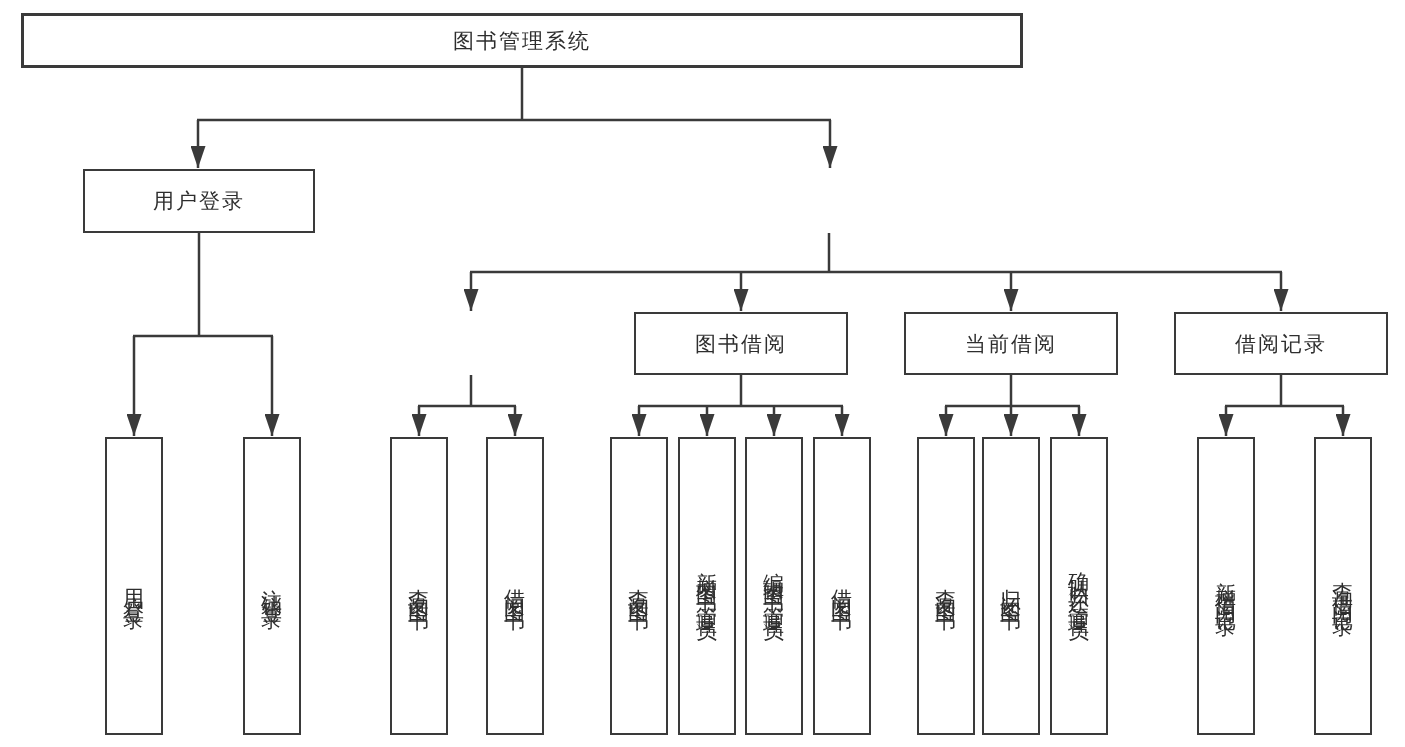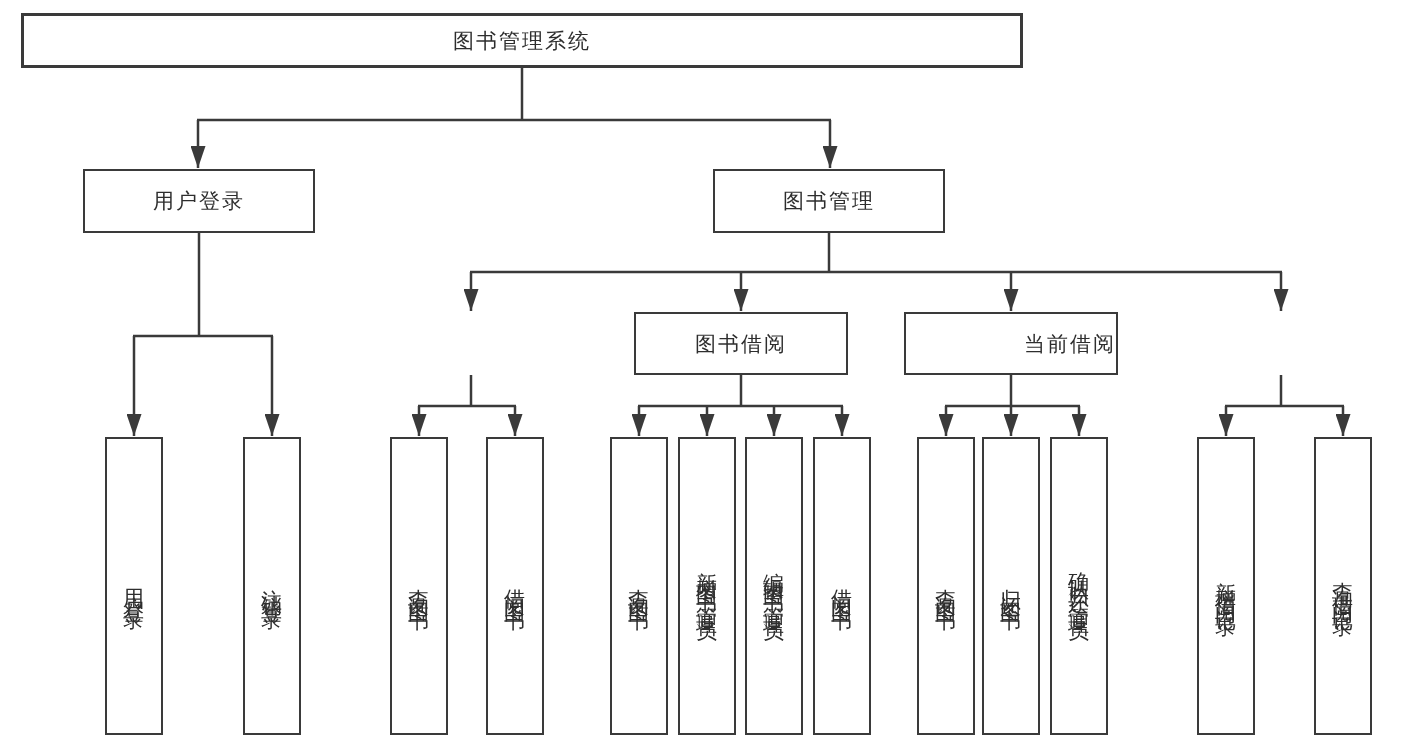--- a/index.html
+++ b/index.html
@@ -123,29 +123,29 @@
     </g>
   </svg>
 
   <div class="node h root" style="left:21px;top:13px;width:1002px;height:55px;">
     <span>图书管理系统</span>
   </div>
 
   <div class="node h" style="left:83px;top:169px;width:232px;height:64px;">
     <span>用户登录</span>
   </div>
-  <div class="node h" style="left:713px;top:169px;width:232px;height:64px;">
-    <span>图书管理</span>
-  </div>
 
   <div class="node h" style="left:634px;top:312px;width:214px;height:63px;text-align:right;">
     <span>图书借阅</span>
   </div>
-  <div class="node h" style="left:904px;top:312px;width:214px;height:63px;justify-content:flex-end;">
+  <div class="node h" style="left:904px;top:312px;width:214px;height:63px;">
     <span>当前借阅</span>
+  </div>
+  <div class="node h" style="left:1174px;top:312px;width:214px;height:63px;">
+    <span>借阅记录</span>
   </div>
 
   <div class="node v" style="left:105px;top:437px;width:58px;height:298px;">
     <span>用户登录</span>
   </div>
   <div class="node v" style="left:243px;top:437px;width:58px;height:298px;">
     <span>注销登录</span>
   </div>
 
   <div class="node v" style="left:390px;top:437px;width:58px;height:298px;">

